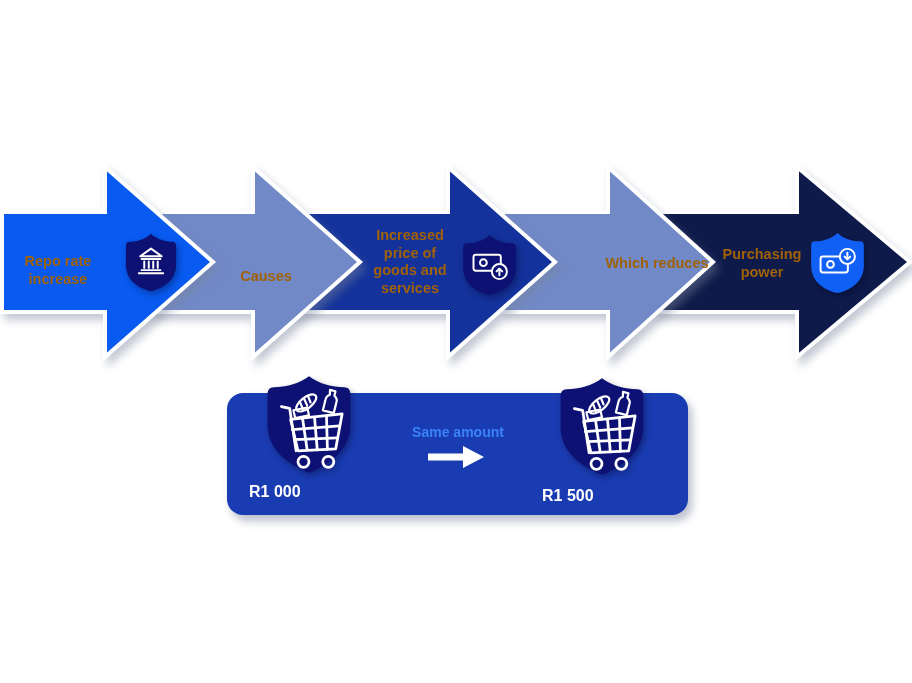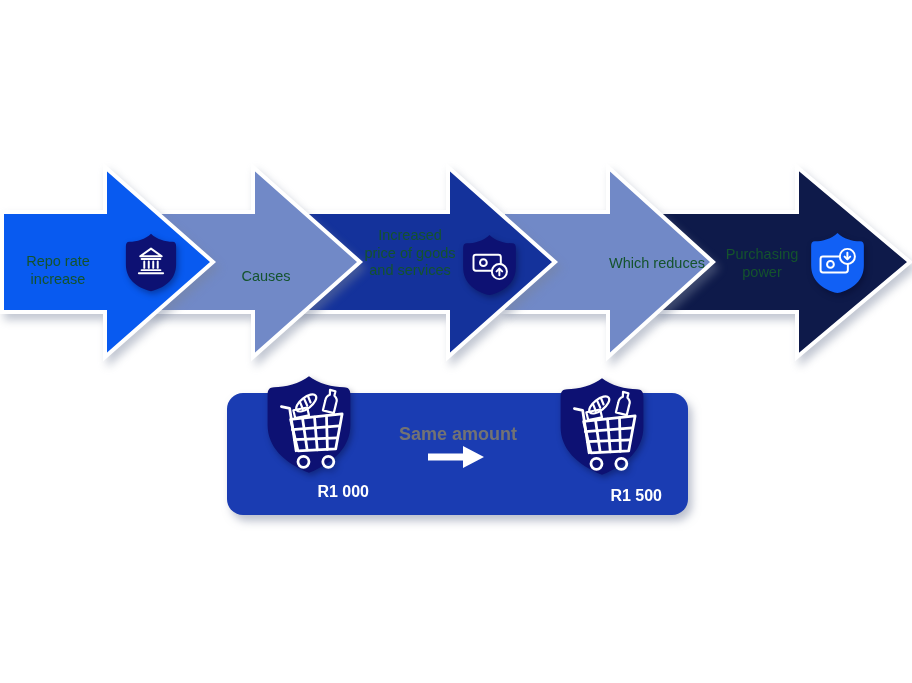--- a/index.html
+++ b/index.html
@@ -4,34 +4,34 @@
 <style>
   html,body{margin:0;padding:0;background:#fff;}
   .stage{
     position:relative;width:912px;height:683px;background:#fff;overflow:hidden;
     font-family:"Liberation Sans",sans-serif;
   }
   .arrow-layer{position:absolute;left:0;top:0;}
   .arrow-shape{stroke:#fff;stroke-width:4;stroke-linejoin:miter;
     filter:drop-shadow(4px 6px 4px rgba(120,130,155,.45));}
   .arrow-label{
-    position:absolute;color:#14532d;font-weight:normal;font-size:14.5px;line-height:1.22;
+    position:absolute;color:#a16207;font-weight:bold;font-size:14.5px;line-height:1.22;
     text-align:center;z-index:60;
   }
   .shield{position:absolute;z-index:55;filter:drop-shadow(2px 3px 3px rgba(0,0,30,.35));}
   .panel{
     position:absolute;left:227px;top:393px;width:461px;height:122px;border-radius:16px;
     background:#1A3CB2;z-index:5;box-shadow:4px 6px 8px rgba(120,130,155,.5);
   }
   .amount-label{
-    position:absolute;color:#fff;font-weight:bold;font-size:16px;text-align:right;
+    position:absolute;color:#fff;font-weight:bold;font-size:16px;text-align:left;
     width:120px;z-index:60;
   }
   .caption{
-    position:absolute;color:#737373;font-weight:bold;font-size:18px;text-align:center;
+    position:absolute;color:#3b82f6;font-weight:bold;font-size:14px;text-align:center;
     width:160px;z-index:60;
   }
   .mid-arrow{position:absolute;z-index:60;}
 </style>
 </head>
 <body>
 
 <div class="stage">
 
   <svg class="arrow-layer" width="912" height="683" viewBox="0 0 912 683">

